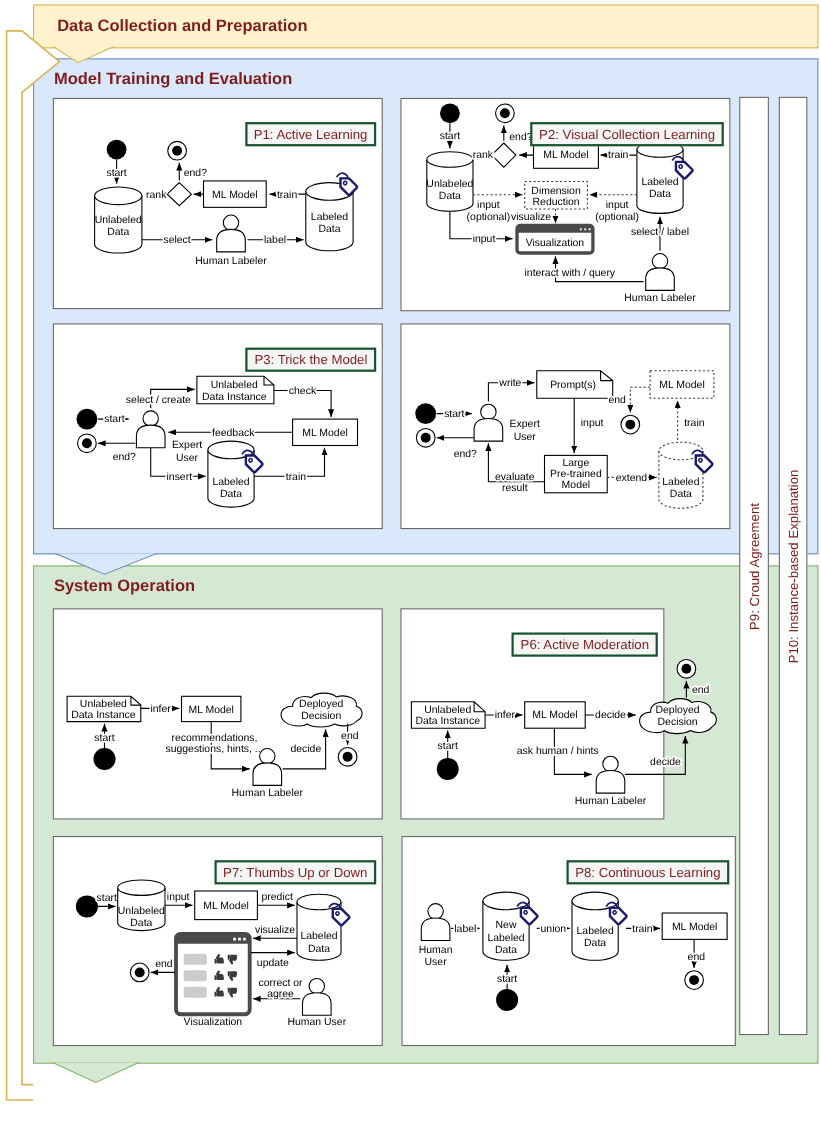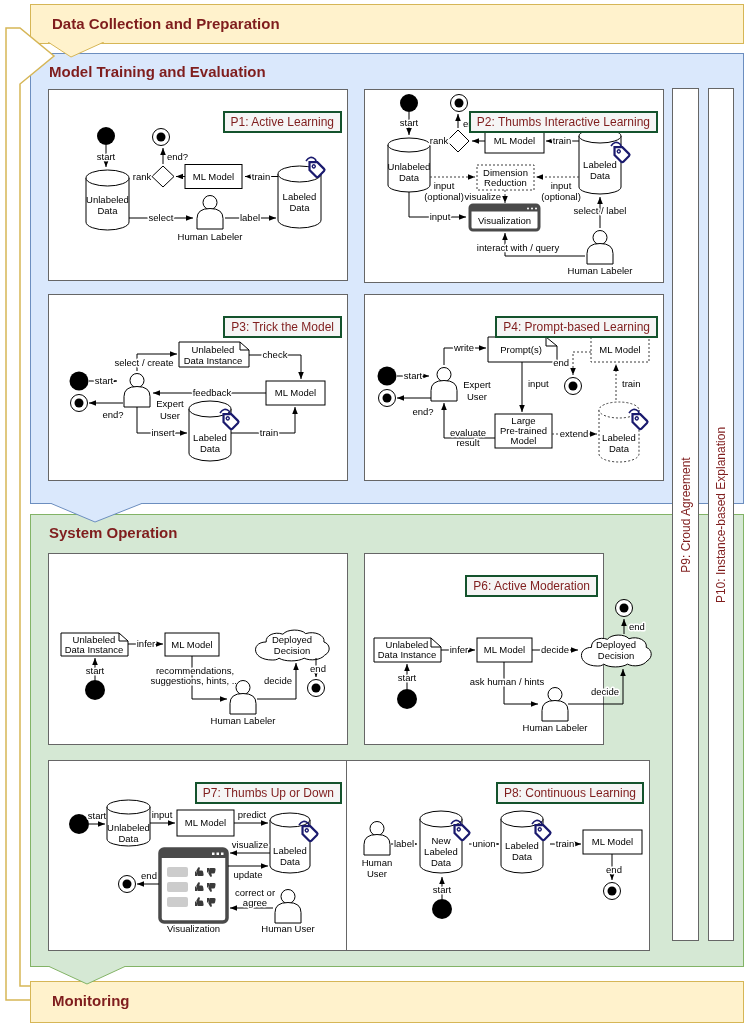--- a/index.html
+++ b/index.html
@@ -115,21 +115,21 @@
       <path class="ar" d="M80,128 H144"></path>
       <text class="tc halo" x="112" y="131">select</text>
       <path class="ar" d="M176,128 H227"></path>
       <text class="tc halo" x="201" y="131">label</text>
       <use href="#personsym" x="161" y="105"></use>
       <text class="tc" x="161" y="150">Human Labeler</text>
     </svg>
   </div>
 
   <div class="panel" style="left:333px;top:35px;width:300px;height:194px;">
-    <div class="panel-title">P2: Thumbs Interactive Learning</div>
+    <div class="panel-title">P2: Visual Collection Learning</div>
     <svg width="298" height="192">
       <circle class="startn" cx="44" cy="13" r="9"></circle>
       <path class="ar" d="M44,22 V45"></path>
       <text class="tc halo" x="44" y="36">start</text>
       <g transform="translate(23,48)">
         <path class="sh" d="M0,7 v40 a21,7 0 0 0 42,0 v-40"></path>
             <ellipse class="sh" cx="21" cy="7" rx="21" ry="7"></ellipse>
       </g>
       <text class="tc" x="44" y="80">Unlabeled</text>
       <text class="tc" x="44" y="91">Data</text>
@@ -215,21 +215,20 @@
       </g>
       <text class="tc" x="161" y="146">Labeled</text>
       <text class="tc" x="161" y="157">Data</text>
       <use href="#tagsym" x="167" y="115"></use>
       <path class="ar" d="M182,138 H246 V112"></path>
       <text class="tc halo" x="220" y="141">train</text>
     </svg>
   </div>
 
   <div class="panel" style="left:333px;top:240px;width:300px;height:187px;">
-    <div class="panel-title">P4: Prompt-based Learning</div>
     <svg width="298" height="185">
       <circle class="startn" cx="22" cy="81" r="9.5"></circle>
       <path class="ar" d="M32,81 H64"></path>
       <text class="tc halo" x="48" y="84">start</text>
       <use href="#personsym" x="79" y="72"></use>
       <text class="tc" x="112" y="93">Expert</text>
       <text class="tc" x="112" y="105">User</text>
       <use href="#endsym" x="22" y="103"></use>
       <path class="ar" d="M66,103 H32"></path>
       <text class="tc halo" x="58" y="120">end?</text>
@@ -390,21 +389,21 @@
       <text class="tc halo" x="206" y="135">correct or</text>
       <text class="tc halo" x="206" y="145">agree</text>
       <use href="#personsym" x="239" y="128"></use>
       <text class="tc" x="239" y="171">Human User</text>
       <use href="#endsym" x="78" y="123"></use>
       <path class="ar" d="M110,123 H88"></path>
       <text class="tc halo" x="100" y="118">end</text>
     </svg>
   </div>
 
-  <div class="panel" style="left:315px;top:245px;width:304px;height:191px;">
+  <div class="panel" style="left:334px;top:245px;width:304px;height:191px;">
     <div class="panel-title">P8: Continuous Learning</div>
     <svg width="298" height="189">
       <use href="#personsym" x="30" y="60"></use>
       <text class="tc" x="30" y="105">Human</text>
       <text class="tc" x="30" y="116">User</text>
       <path class="ar" d="M44,83 H70"></path>
       <text class="tc halo" x="57" y="86">label</text>
       <g transform="translate(73,50)">
         <path class="sh" d="M0,8 v46 a21,8 0 0 0 42,0 v-46"></path>
             <ellipse class="sh" cx="21" cy="8" rx="21" ry="8"></ellipse>
@@ -433,23 +432,20 @@
       <path class="ar" d="M265,93 V119"></path>
       <text class="tc halo" x="267" y="112">end</text>
     </svg>
   </div>
 </div>
 <svg class="notch" style="left:48px;top:966px;" width="82" height="21">
   <path d="M0,0 L39,18 L78,0 Z" fill="#D5E8D4"></path>
       <path d="M0,0 L39,18 L78,0" fill="none" stroke="#82B366"></path>
 </svg>
 
-<div class="banner" style="top:981px;height:42px;">
-  <div class="phase-title">Monitoring</div>
-</div>
 
 <div class="vbar" style="left:672px;top:88px;height:853px;">
   <span>P9: Croud Agreement</span>
 </div>
 <div class="vbar" style="left:708px;top:88px;height:853px;width:26px;">
   <span>P10: Instance-based Explanation</span>
 </div>
 
 </div>
 

